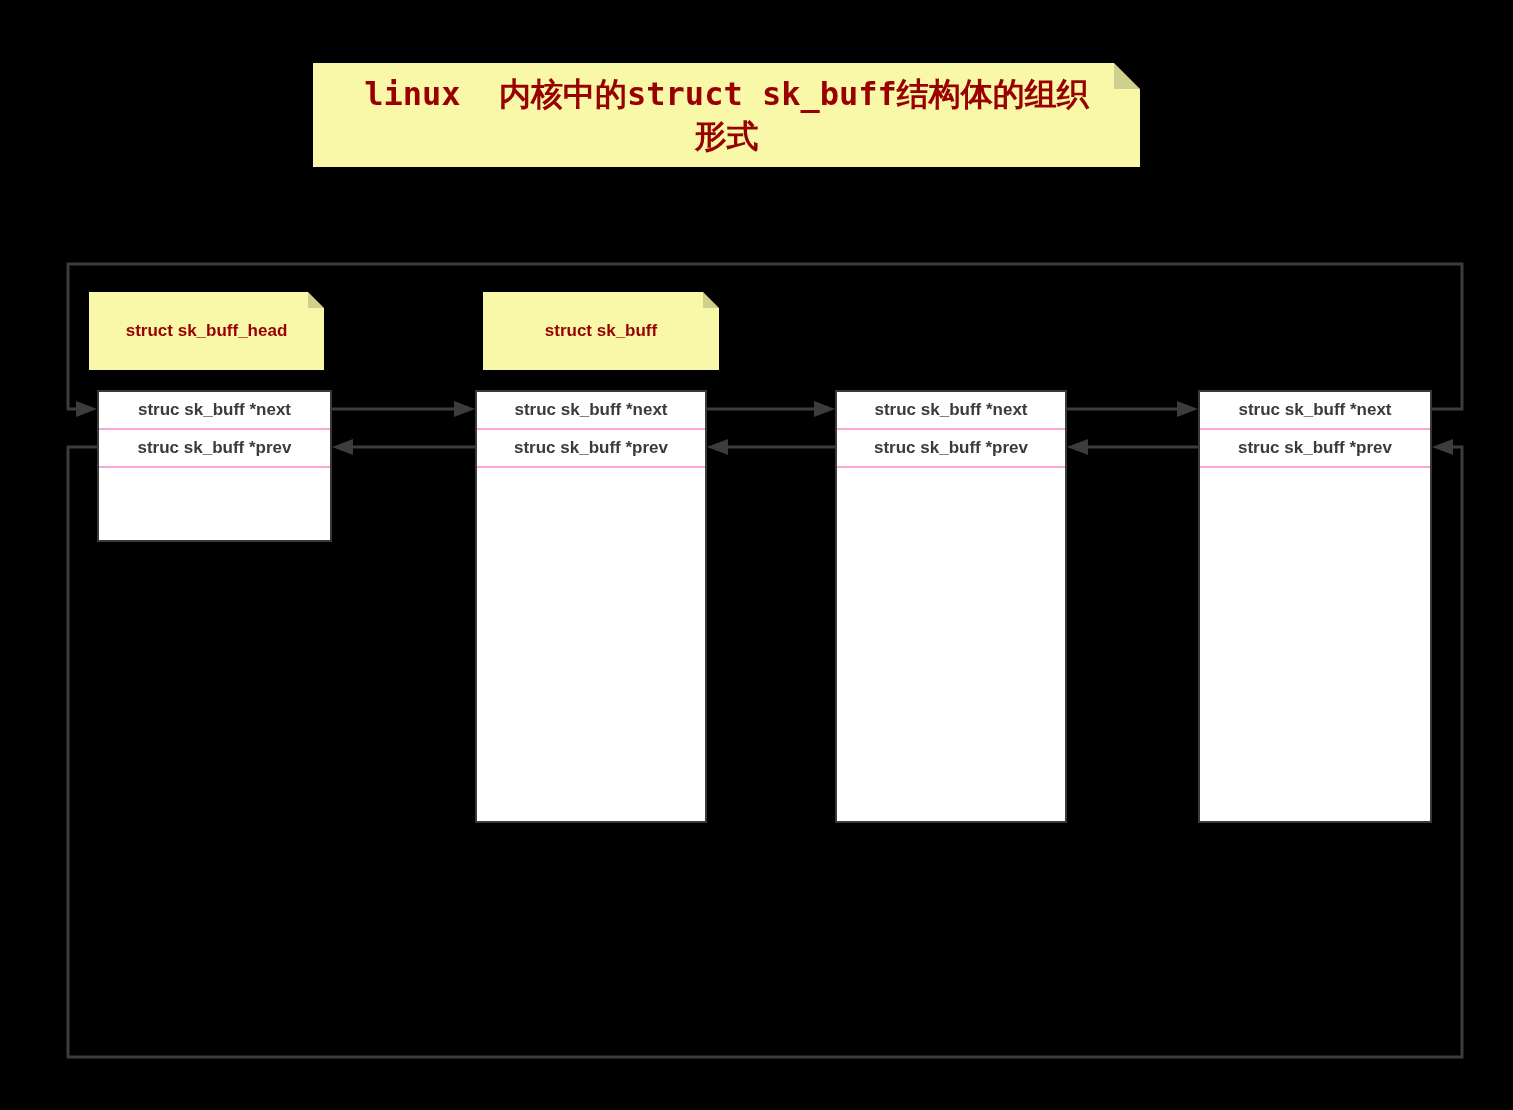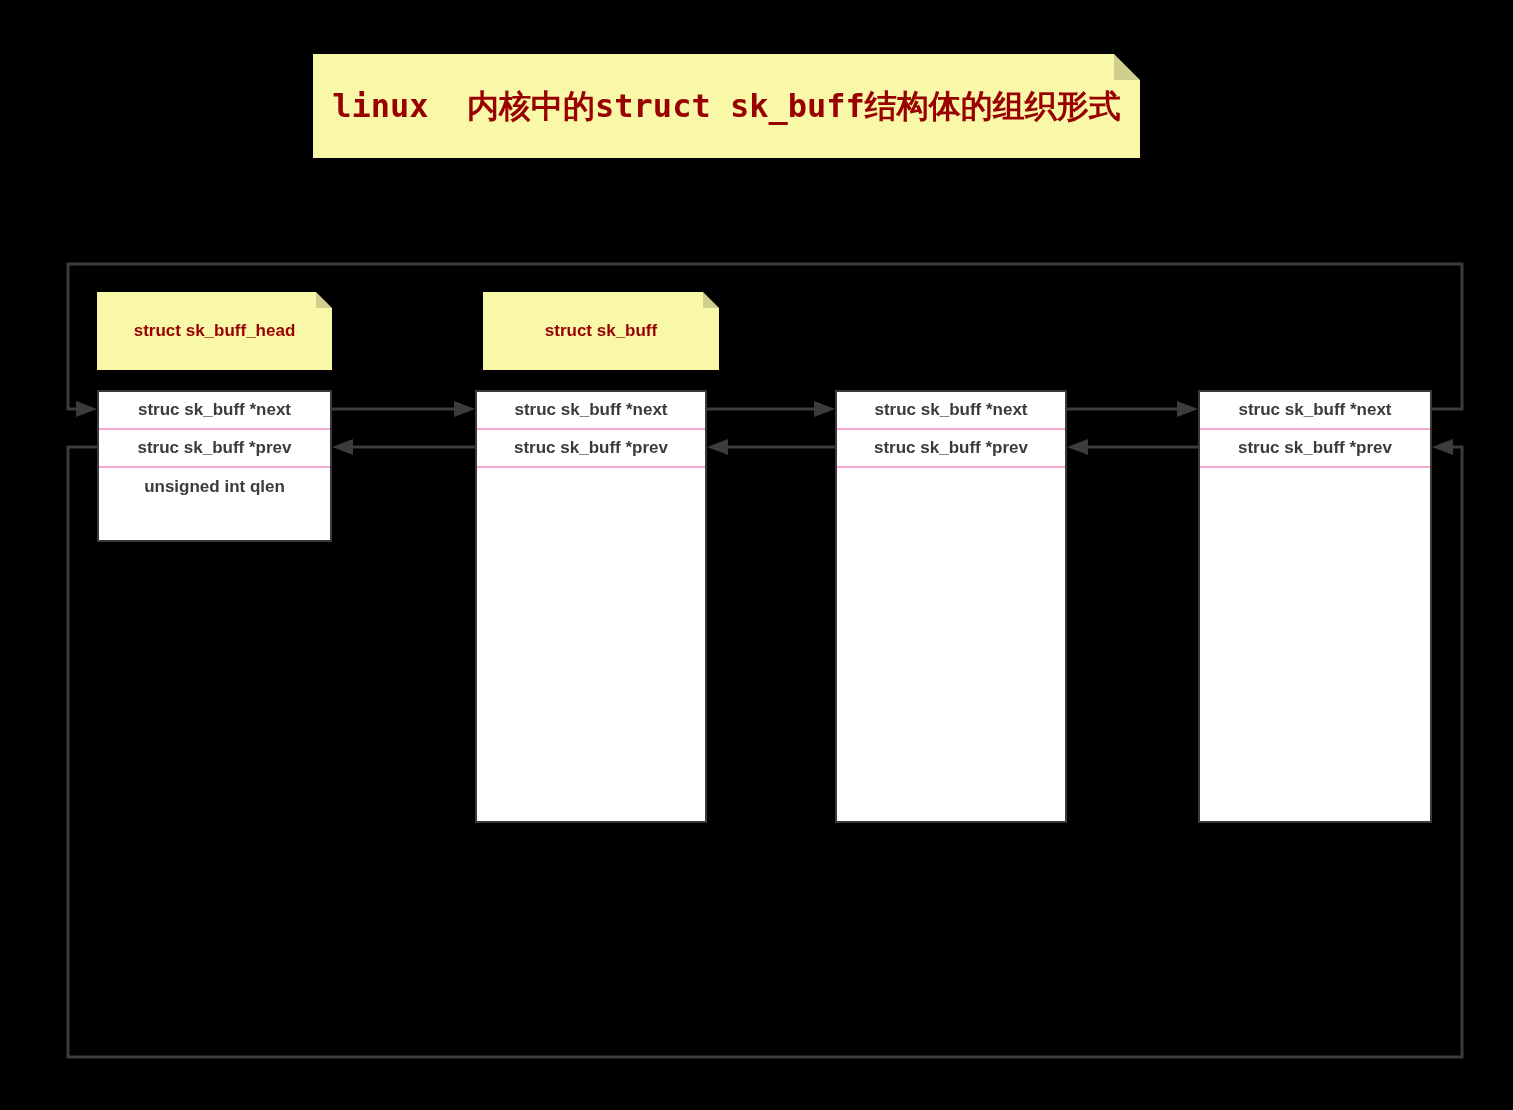--- a/index.html
+++ b/index.html
@@ -34,40 +34,40 @@
     clip-path: polygon(0 0, 100% 0, 100% 100%);
   }
   .note .corner-fold {
     position: absolute;
     top: 0; right: 0;
     background: #CFCF8E;
     clip-path: polygon(0 0, 100% 100%, 0 100%);
   }
 
   .title-note {
-    left: 313px; top: 54px;
+    left: 313px; top: 63px;
     width: 827px; height: 104px;
-    flex-direction: row;
+    flex-direction: column;
     font-family: "DejaVu Sans Mono", "Liberation Mono", monospace;
     font-size: 32px;
     line-height: 42px;
     font-weight: bold;
   }
   .title-note .corner-cut,
   .title-note .corner-fold { width: 26px; height: 26px; }
   .title-line { white-space: pre; }
 
   .label-note {
     top: 292px;
     height: 78px;
     font-size: 17px;
   }
   .label-note .corner-cut,
   .label-note .corner-fold { width: 16px; height: 16px; }
-  .note-head { left: 97px;  width: 235px; }
+  .note-head { left: 89px;  width: 235px; }
   .note-node { left: 468px; width: 236px; margin-left: 15px; }
 
   
   .struct-box {
     position: absolute;
     top: 390px;
     background: #FFFFFF;
     border: 2px solid #3A3A3A;
     box-sizing: border-box;
   }
@@ -125,21 +125,20 @@
 
   <div class="note label-note note-node">
     <span class="corner-fold"></span>
     <span class="corner-cut"></span>
     <div>struct sk_buff</div>
   </div>
 
   <div class="struct-box box-head">
     <div class="field-row">struc sk_buff *next</div>
     <div class="field-row">struc sk_buff *prev</div>
-    <div class="field-row last">unsigned int qlen</div>
   </div>
 
   <div class="struct-box box-n1">
     <div class="field-row">struc sk_buff *next</div>
     <div class="field-row">struc sk_buff *prev</div>
   </div>
 
   <div class="struct-box box-n2">
     <div class="field-row">struc sk_buff *next</div>
     <div class="field-row">struc sk_buff *prev</div>

